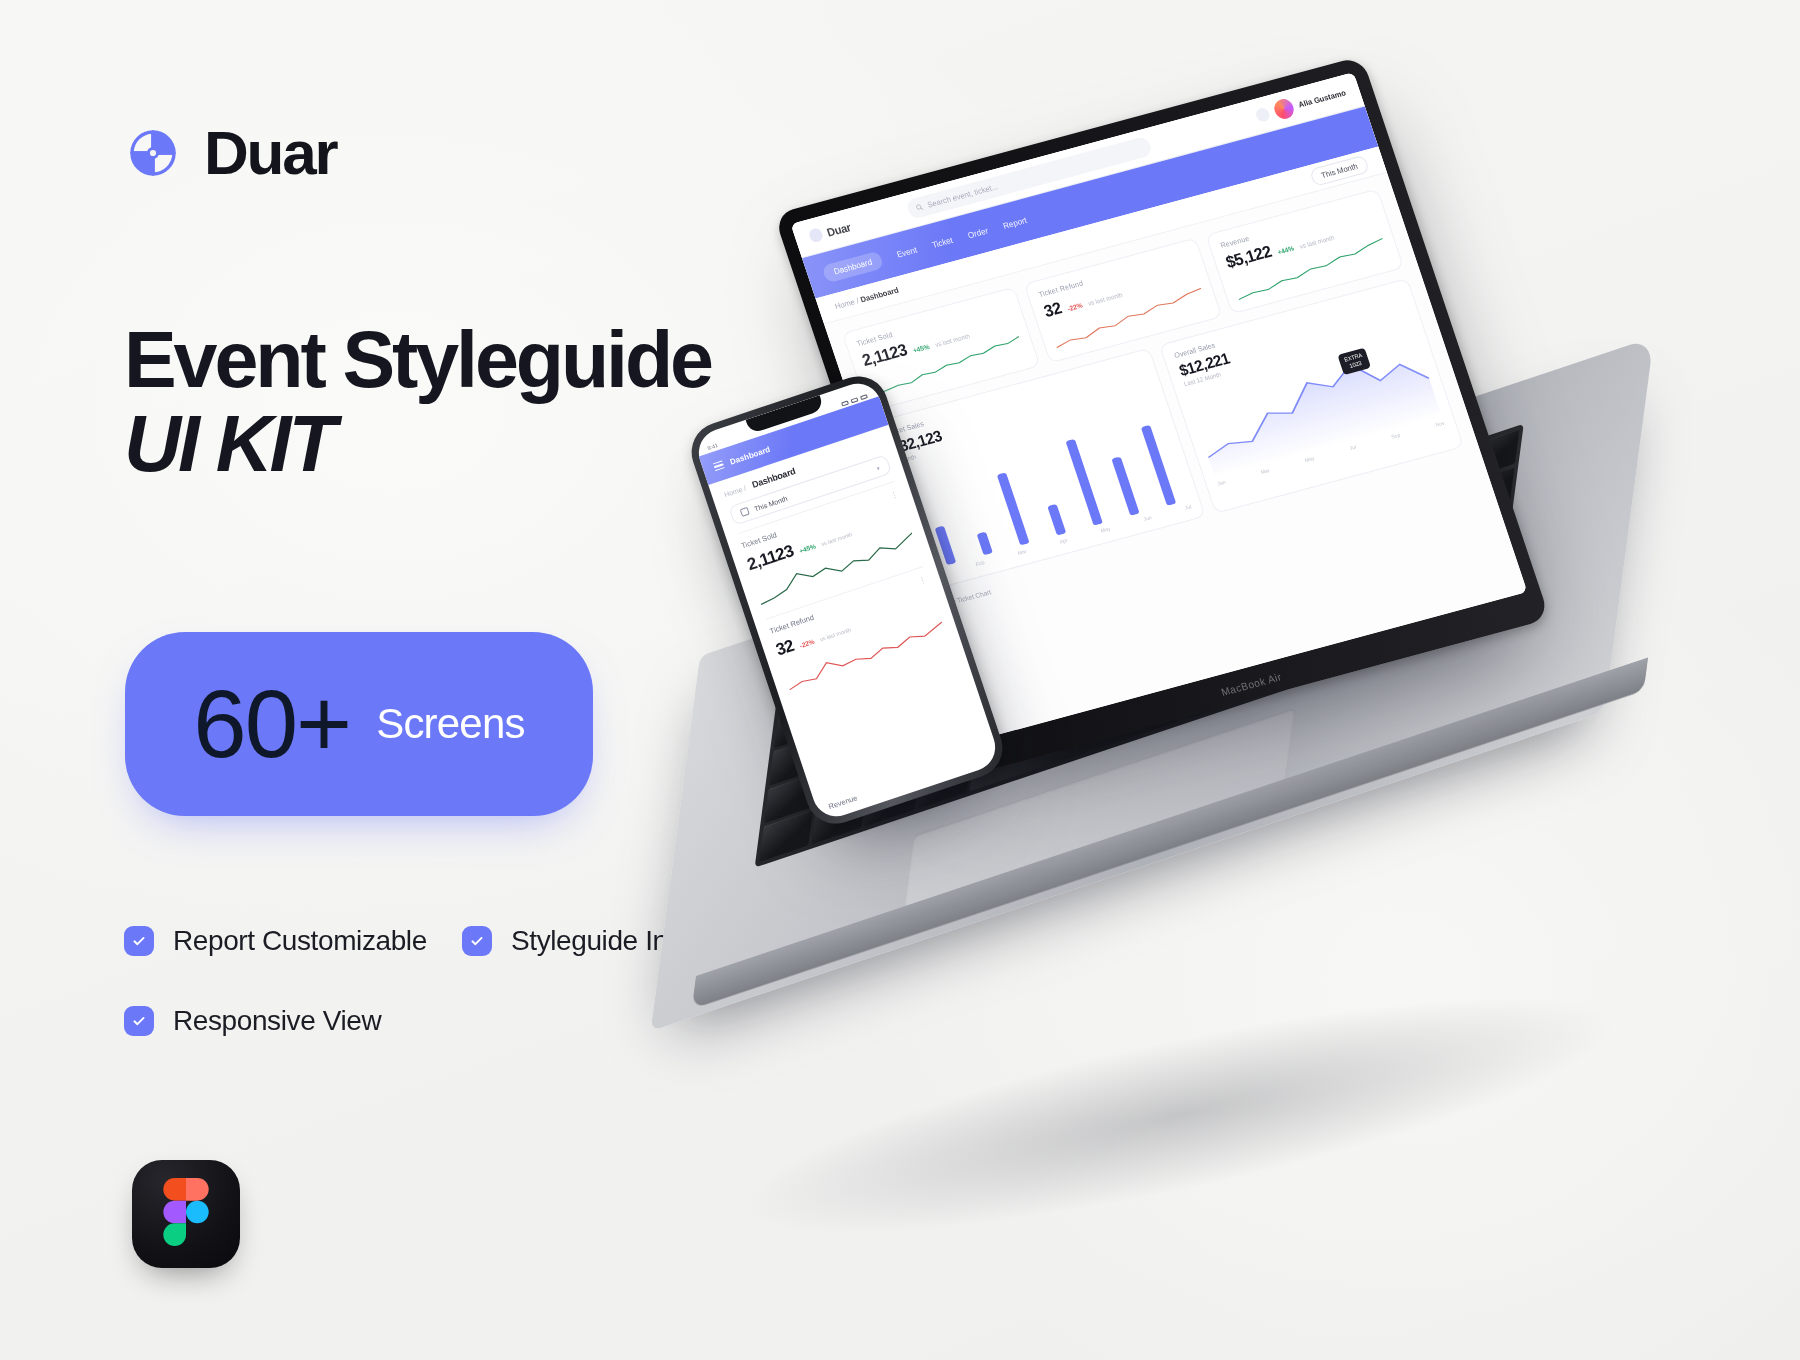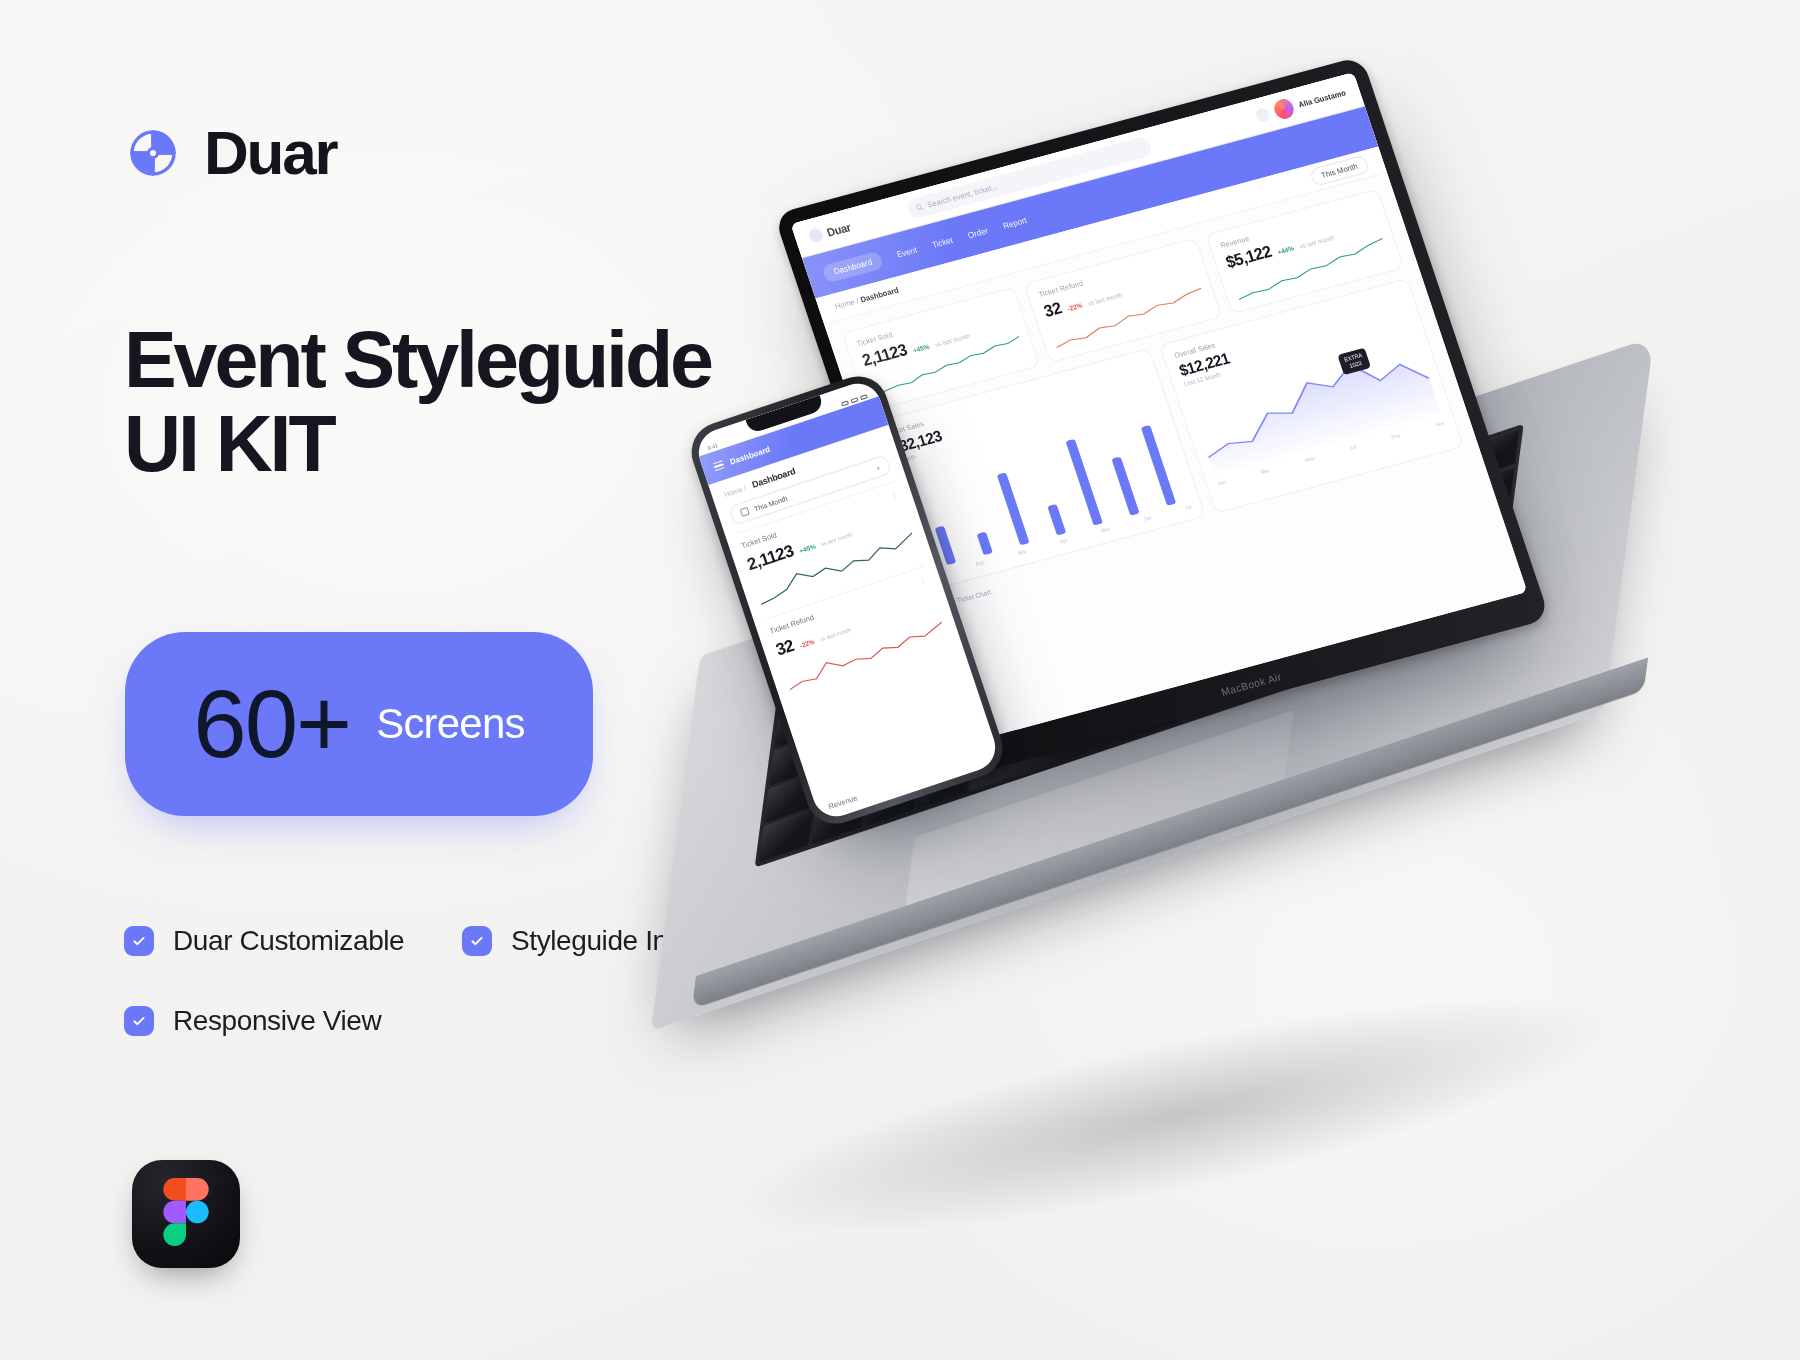--- a/index.html
+++ b/index.html
@@ -32,21 +32,21 @@
     font-size:62px; font-weight:700; letter-spacing:-2.2px;
     color:#14151c; line-height:1;
   }
 
   
   .headline {
     position:absolute; left:0; top:318px; width:760px;
     font-size:79px; font-weight:700; line-height:1.06;
     letter-spacing:-3.1px; color:#15161f;
   }
-  .headline .l2 { display:block; }
+  .headline .l2 { display:block;font-style:italic; }
 
   
   .badge {
     position:absolute; left:1px; top:632px;
     width:468px; height:184px;
     background:#6b78f7;
     border-radius:60px;
     display:flex; align-items:center; justify-content:center; gap:26px;
     box-shadow:0 18px 44px -18px rgba(107,120,247,.55);
   }
@@ -331,21 +331,21 @@
     <span class="badge-label">Screens</span>
   </div>
 
   <div class="features">
     <div class="feature">
       <span class="cbox">
         <svg width="16" height="16" viewBox="0 0 16 16">
             <path d="M3.4 8.3 L6.4 11.2 L12.6 4.9" fill="none" stroke="#fff" stroke-width="1.9" stroke-linecap="round" stroke-linejoin="round"></path>
           </svg>
       </span>
-      <span class="feature-label">Duar Customizable</span>
+      <span class="feature-label">Report Customizable</span>
     </div>
 
     <div class="feature">
       <span class="cbox">
         <svg width="16" height="16" viewBox="0 0 16 16">
             <path d="M3.4 8.3 L6.4 11.2 L12.6 4.9" fill="none" stroke="#fff" stroke-width="1.9" stroke-linecap="round" stroke-linejoin="round"></path>
           </svg>
       </span>
       <span class="feature-label">Styleguide Included</span>
     </div>

